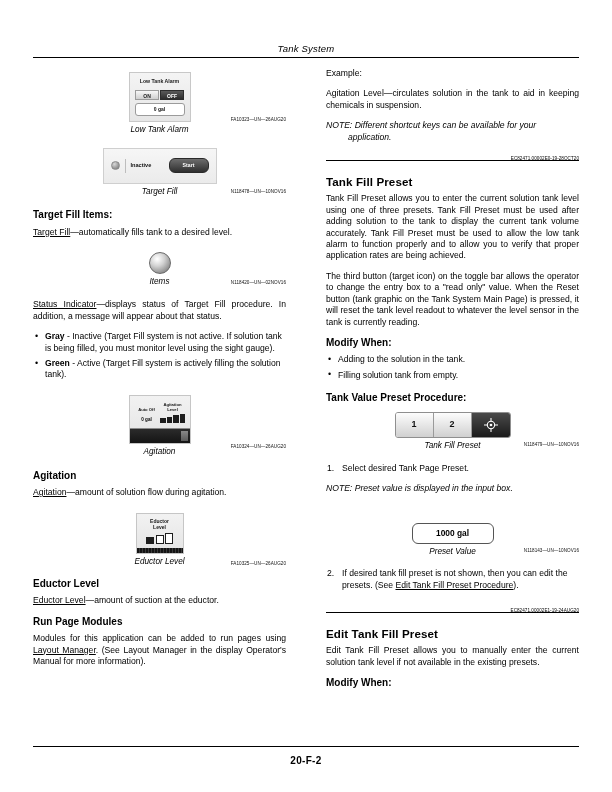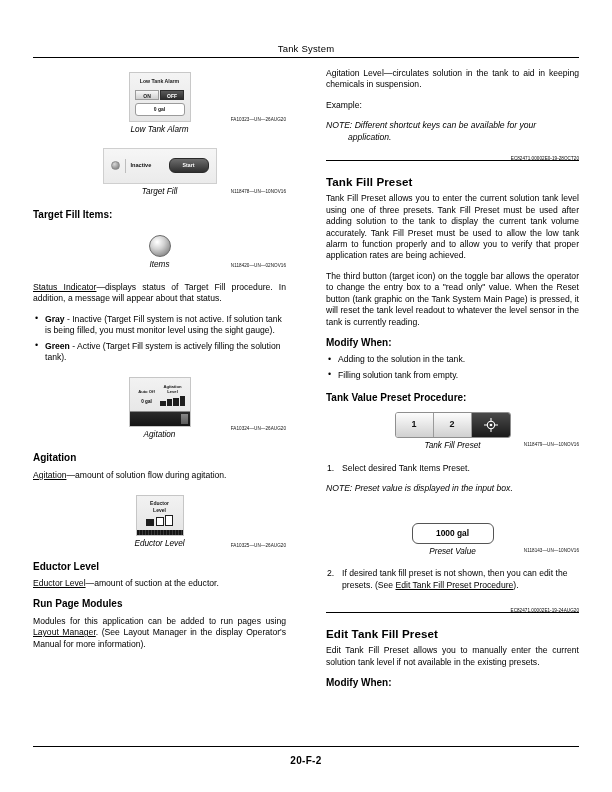--- a/index.html
+++ b/index.html
@@ -27,20 +27,21 @@
   
   .header {
     position: absolute;
     top: 38px;
     left: 0;
     width: 612px;
     text-align: center;
   }
   .header-title {
     font-size: 9.5px;
+    font-style: italic;
     letter-spacing: .2px;
   }
   .header-rule {
     position: absolute;
     top: 57px;
     left: 33px;
     width: 546px;
     height: 1px;
     background: #000;
   }
@@ -470,20 +471,21 @@
           <div class="state">Inactive</div>
           <div class="startbtn">Start</div>
         </div>
       </div>
       <div class="fig-code" style="top:38px;">N118478—UN—10NOV16</div>
       <div class="fig-cap">Target Fill</div>
     </div>
 
     <div class="h3" style="margin-top:12px;">Target Fill Items:</div>
 
+    <p class="para nojust"><span class="u">Target Fill</span><span>—automatically fills tank to a desired level.</span></p>
 
     <div class="figure" style="margin-top:14px;">
       <div class="fig-art">
         <div class="w-status"></div>
       </div>
       <div class="fig-code" style="top:25px;">N118420—UN—02NOV16</div>
       <div class="fig-cap">Items</div>
     </div>
 
     <p class="para" style="margin-top:12px;"><span class="u">Status Indicator</span><span>—displays status of Target Fill procedure. In addition, a message will appear about that status.</span></p>
@@ -547,23 +549,23 @@
     <p class="para nojust"><span class="u">Eductor Level</span><span>—amount of suction at the eductor.</span></p>
 
     <div class="h3">Run Page Modules</div>
 
     <p class="para"><span>Modules for this application can be added to run pages using </span><span class="u">Layout Manager</span><span>. (See Layout Manager in the display Operator's Manual for more information).</span></p>
 
   </div>
 
   <div class="col col-right">
 
+    <p class="para nojust">Example:</p>
+
     <p class="para">Agitation Level—circulates solution in the tank to aid in keeping chemicals in suspension.</p>
-
-    <p class="para nojust">Example:</p>
 
     <div class="note">
       <i>NOTE:</i><span> Different shortcut keys can be available for your</span>
       <span class="hang">application.</span>
     </div>
 
     <div class="sec-end">
       <div class="code">EC82471,00002E0-19-28OCT20</div>
       <div class="rule"></div>
     </div>
@@ -598,21 +600,21 @@
               <line x1="17" y1="12" x2="22.5" y2="12" stroke="#ffffff" stroke-width="1.6"></line>
             </svg>
           </div>
         </div>
       </div>
       <div class="fig-code" style="top:27px;">N118479—UN—10NOV16</div>
       <div class="fig-cap">Tank Fill Preset</div>
     </div>
 
     <ol class="ol" style="margin-top:12px;">
-      <li><span class="num">1.</span><span>Select desired Tank Items Preset.</span></li>
+      <li><span class="num">1.</span><span>Select desired Tank Page Preset.</span></li>
     </ol>
 
     <div class="note"><i>NOTE:</i><span> Preset value is displayed in the input box.</span></div>
 
     <div class="figure" style="margin-top:28px;">
       <div class="fig-art">
         <div class="w-preset">1000 gal</div>
       </div>
       <div class="fig-code" style="top:22px;">N118143—UN—10NOV16</div>
       <div class="fig-cap">Preset Value</div>

